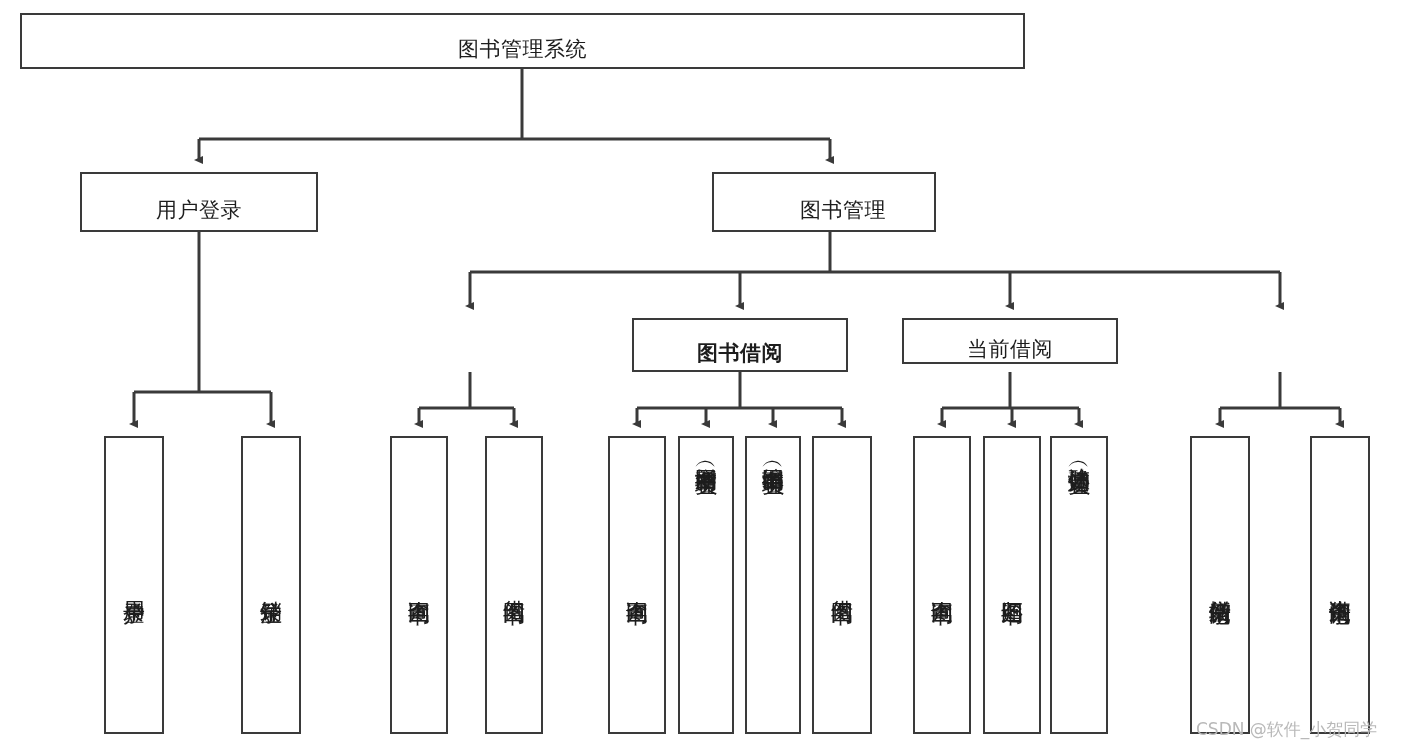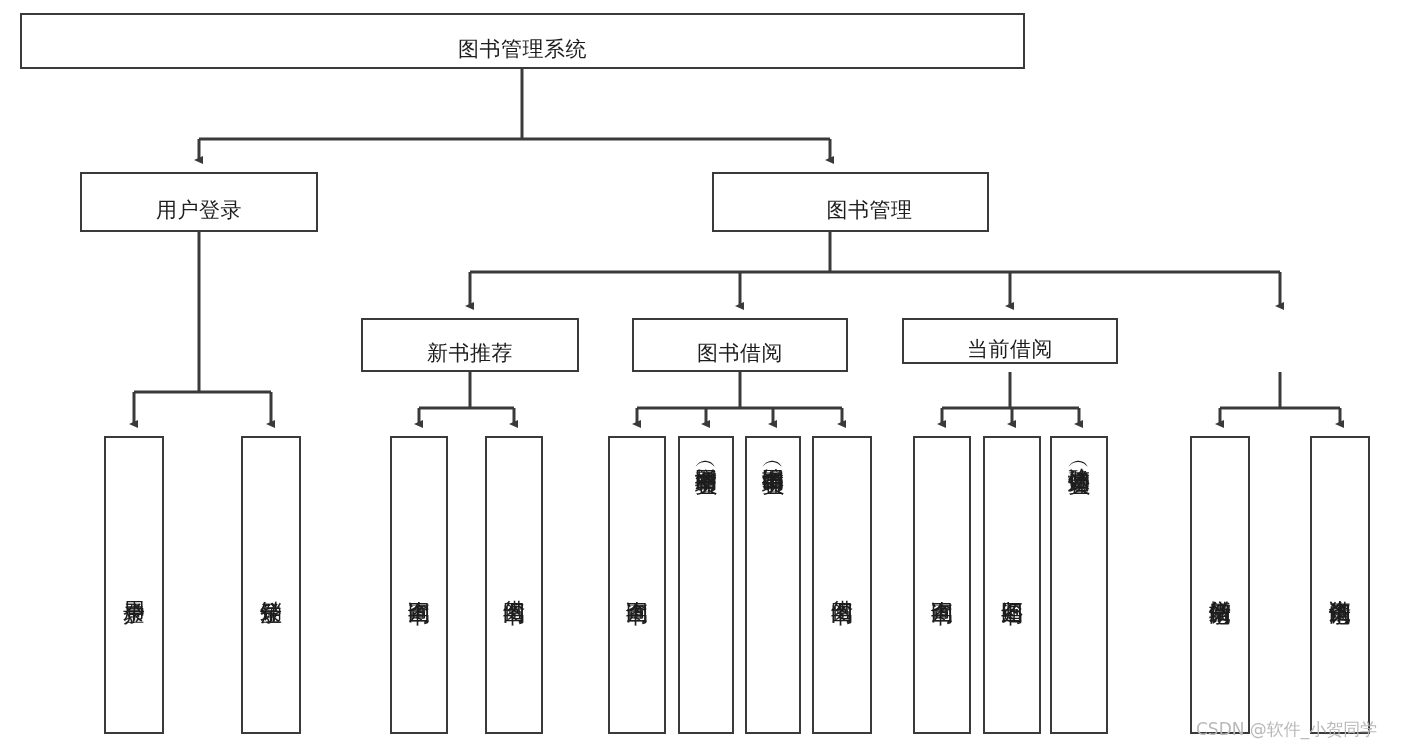--- a/index.html
+++ b/index.html
@@ -132,29 +132,26 @@
   </svg>
 
   <div class="node root horizontal" style="left:20px; top:13px; width:1005px; height:56px;">
     <span class="label">图书管理系统</span>
   </div>
 
   <div class="node horizontal" style="left:80px; top:172px; width:238px; height:60px;">
     <span class="label">用户登录</span>
   </div>
 
-  <div class="node horizontal" style="left:712px; top:172px; width:277px; height:60px;padding-left:38px;">
+  <div class="node horizontal" style="left:712px; top:172px; width:224px; height:60px;padding-left:38px;">
     <span class="label">图书管理</span>
   </div>
 
-  <div class="node horizontal" style="left:361px; top:318px; width:218px; height:54px;">
-    <span class="label">新书推荐</span>
-  </div>
-
-  <div class="node horizontal" style="left:632px; top:318px; width:216px; height:54px;">
+
+  <div class="node horizontal" style="left:632px; top:318px; width:216px; height:54px;font-weight:bold;">
     <span class="label">图书借阅</span>
   </div>
 
   <div class="node horizontal" style="left:902px; top:318px; width:216px; height:46px;">
     <span class="label">当前借阅</span>
   </div>
 
 
   <div class="node vertical center" style="left:104px; top:436px; width:60px; height:298px;">
     <span class="label" style="margin-top: 133px;">用户登录</span>

